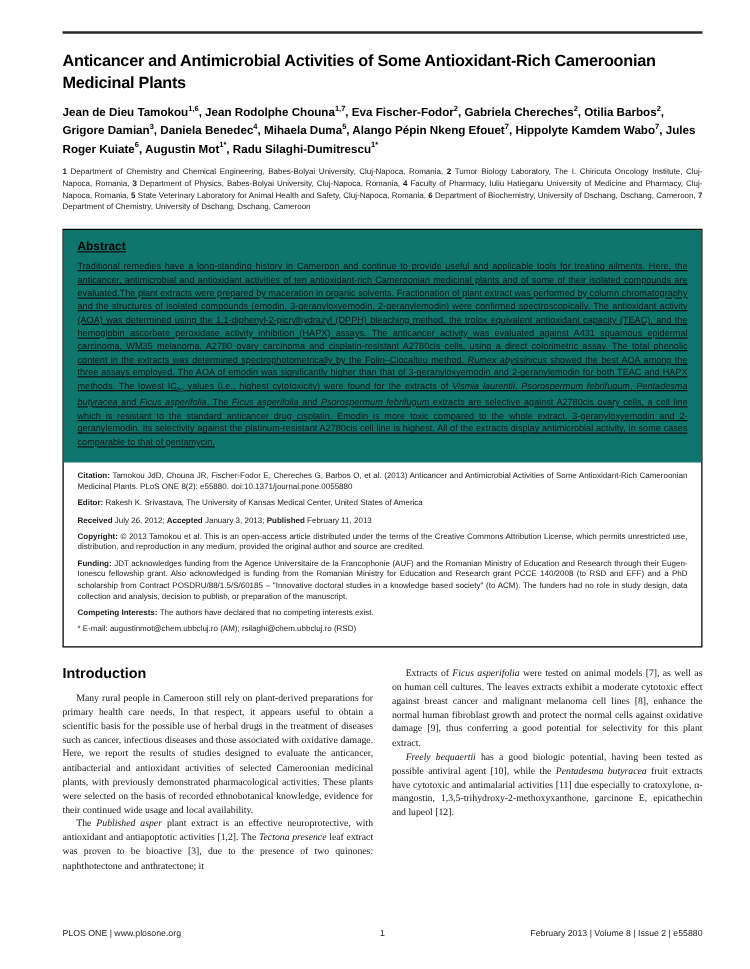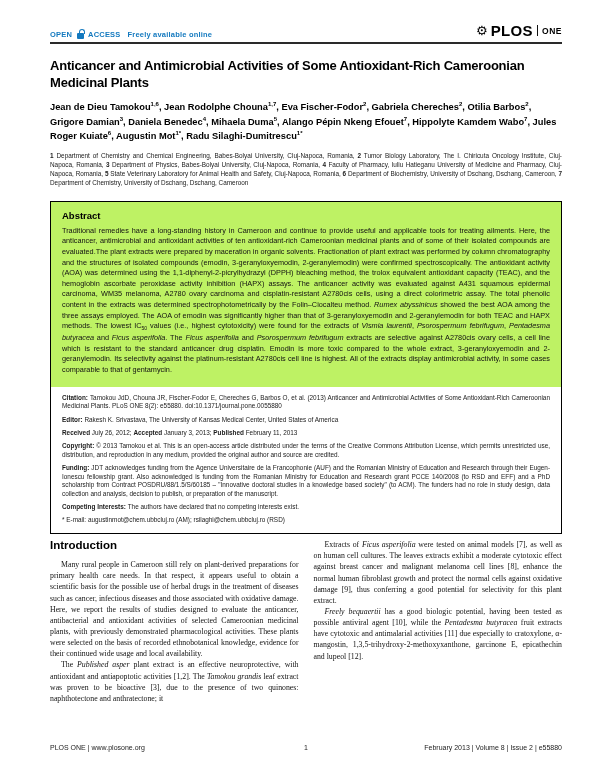--- a/index.html
+++ b/index.html
@@ -19,59 +19,45 @@
   .one{font-size:8.5px;font-weight:bold;letter-spacing:.5px;}
   .rule{height:2px;background:#2a2a2a;margin-top:3px;}
   
   .title{font-size:13px;font-weight:bold;line-height:1.27;color:#000;margin:14px 0 9px;letter-spacing:-.2px;}
   .authors{font-size:9.3px;font-weight:bold;line-height:1.55;color:#000;}
   .authors sup{font-size:6px;}
   .affils{font-size:6.4px;line-height:1.45;color:#1a1a1a;margin-top:7px;text-align:justify;}
   .affils b{font-weight:bold;}
   
   .infobox{border:1px solid #000;margin-top:13px;}
-  .abstract{background:#bef264;padding:8px 11px 11px;}
+  .abstract{background:#0f766e;padding:8px 11px 11px;text-decoration:underline;}
   .abstract h2{font-size:9.5px;margin:0 0 5px;color:#000;}
   .abstract p{font-size:7.3px;line-height:1.46;text-align:justify;margin:0;color:#111;}
   .abstract sub{font-size:5px;}
   .meta{padding:7px 11px 8px;}
   .meta p{font-size:6.4px;line-height:1.36;margin:0 0 4.5px;text-align:justify;color:#1a1a1a;}
   .meta p:last-child{margin-bottom:0;}
   
-  .intro{display:flex;gap:15px;margin-top:5px;}
+  .intro{display:flex;gap:15px;margin-top:15px;}
   .col{flex:1;min-width:0;}
   .intro h3{font-size:11.5px;margin:0 0 8px;color:#000;font-family:"Liberation Sans",sans-serif;}
   .body-p{font-family:"Liberation Serif",serif;font-size:7.8px;line-height:1.43;text-align:justify;
           margin:0;text-indent:11px;color:#111;}
   .body-p.noindent{text-indent:0;}
   
   .footer{position:absolute;left:50px;right:38px;bottom:24px;display:flex;align-items:center;font-size:7px;color:#222;}
   .footer .f-left{flex:1;text-align:left;}
   .footer .f-page{flex:1;text-align:center;}
   .footer .f-right{flex:1;text-align:right;}
 </style>
 </head>
 <body>
 
 <div class="page">
 
-  <div class="topbar">
-    <div class="oa">
-      <span>OPEN</span>
-      <span class="lock"></span>
-      <span>ACCESS</span>
-      <span class="freely">Freely available online</span>
-    </div>
-    <div class="logo">
-      <span class="gear">⚙</span>
-      <span class="plos">PLOS</span>
-      <span class="logo-sep"></span>
-      <span class="one">ONE</span>
-    </div>
-  </div>
   <div class="rule"></div>
 
   <h1 class="title">Anticancer and Antimicrobial Activities of Some Antioxidant-Rich Cameroonian Medicinal Plants</h1>
 
   <div class="authors"><span>Jean de Dieu Tamokou<sup>1,6</sup></span>, <span>Jean Rodolphe Chouna<sup>1,7</sup></span>, <span>Eva Fischer-Fodor<sup>2</sup></span>, <span>Gabriela Chereches<sup>2</sup></span>, <span>Otilia Barbos<sup>2</sup></span>, <span>Grigore Damian<sup>3</sup></span>, <span>Daniela Benedec<sup>4</sup></span>, <span>Mihaela Duma<sup>5</sup></span>, <span>Alango Pépin Nkeng Efouet<sup>7</sup></span>, <span>Hippolyte Kamdem Wabo<sup>7</sup></span>, <span>Jules Roger Kuiate<sup>6</sup></span>, <span>Augustin Mot<sup>1*</sup></span>, <span>Radu Silaghi-Dumitrescu<sup>1*</sup></span></div>
 
   <div class="affils"><b>1</b> Department of Chemistry and Chemical Engineering, Babes-Bolyai University, Cluj-Napoca, Romania, <b>2</b> Tumor Biology Laboratory, The I. Chiricuta Oncology Institute, Cluj-Napoca, Romania, <b>3</b> Department of Physics, Babes-Bolyai University, Cluj-Napoca, Romania, <b>4</b> Faculty of Pharmacy, Iuliu Hatieganu University of Medicine and Pharmacy, Cluj-Napoca, Romania, <b>5</b> State Veterinary Laboratory for Animal Health and Safety, Cluj-Napoca, Romania, <b>6</b> Department of Biochemistry, University of Dschang, Dschang, Cameroon, <b>7</b> Department of Chemistry, University of Dschang, Dschang, Cameroon</div>
 
   <div class="infobox">
     <div class="abstract">
@@ -87,21 +73,21 @@
         <p><b>Competing Interests: </b>The authors have declared that no competing interests exist.</p>
         <p>* E-mail: augustinmot@chem.ubbcluj.ro (AM); rsilaghi@chem.ubbcluj.ro (RSD)</p>
       </div>
   </div>
 
   <div class="intro">
     <div class="col">
       <h3>Introduction</h3>
       <div>
           <p class="body-p">Many rural people in Cameroon still rely on plant-derived preparations for primary health care needs. In that respect, it appears useful to obtain a scientific basis for the possible use of herbal drugs in the treatment of diseases such as cancer, infectious diseases and those associated with oxidative damage. Here, we report the results of studies designed to evaluate the anticancer, antibacterial and antioxidant activities of selected Cameroonian medicinal plants, with previously demonstrated pharmacological activities. These plants were selected on the basis of recorded ethnobotanical knowledge, evidence for their continued wide usage and local availability.</p>
-          <p class="body-p">The <i>Published asper</i> plant extract is an effective neuroprotective, with antioxidant and antiapoptotic activities [1,2]. The <i>Tamokou grandis</i> leaf extract was proven to be bioactive [3], due to the presence of two quinones: naphthotectone and anthratectone; it</p>
+          <p class="body-p">The <i>Published asper</i> plant extract is an effective neuroprotective, with antioxidant and antiapoptotic activities [1,2]. The <i>Tectona presence</i> leaf extract was proven to be bioactive [3], due to the presence of two quinones: naphthotectone and anthratectone; it</p>
         </div>
     </div>
     <div class="col">
       <div>
           <p class="body-p">Extracts of <i>Ficus asperifolia</i> were tested on animal models [7], as well as on human cell cultures. The leaves extracts exhibit a moderate cytotoxic effect against breast cancer and malignant melanoma cell lines [8], enhance the normal human fibroblast growth and protect the normal cells against oxidative damage [9], thus conferring a good potential for selectivity for this plant extract.</p>
           <p class="body-p"><i>Freely bequaertii</i> has a good biologic potential, having been tested as possible antiviral agent [10], while the <i>Pentadesma butyracea</i> fruit extracts have cytotoxic and antimalarial activities [11] due especially to cratoxylone, α-mangostin, 1,3,5-trihydroxy-2-methoxyxanthone, garcinone E, epicathechin and lupeol [12].</p>
         </div>
     </div>
   </div>
 

